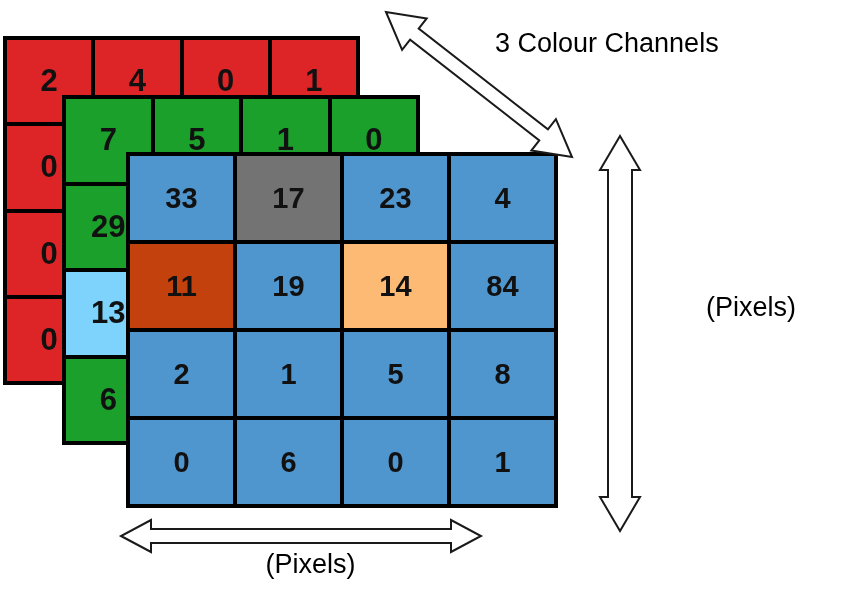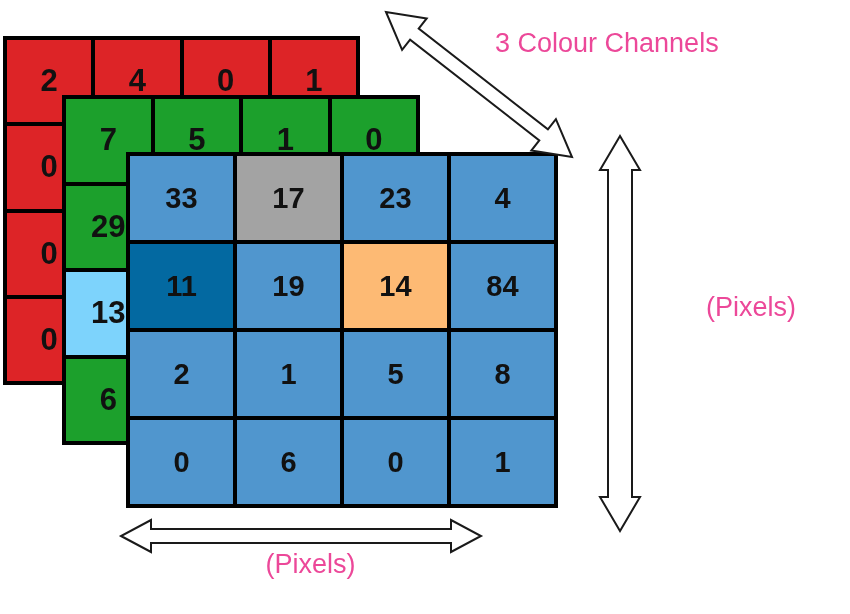--- a/index.html
+++ b/index.html
@@ -42,21 +42,21 @@
     width:850px; height:614px;
     z-index:5;
     pointer-events:none;
   }
   #arrow-layer polygon {
     fill:#ffffff;
     stroke-width:2;
   }
   .label {
     position:absolute;
-    color:#ec4899;
+    color:#000000;
     z-index:6;
   }
   #channels-label {
     left:495px; top:28px;
     width:260px;
     font-size:27px;
     white-space:nowrap;
   }
   #height-label {
     left:652px; top:291px;
@@ -110,24 +110,24 @@
       <div class="cell" style="background: rgb(28, 160, 44);"></div>
       <div class="cell" style="background: rgb(28, 160, 44);"></div>
       <div class="cell" style="background: rgb(28, 160, 44);"></div>
       <div class="cell" style="background: rgb(28, 160, 44);">6</div>
       <div class="cell" style="background: rgb(28, 160, 44);"></div>
       <div class="cell" style="background: rgb(28, 160, 44);"></div>
       <div class="cell" style="background: rgb(28, 160, 44);"></div>
     </div>
   <div id="blue-grid" class="grid">
       <div class="cell" style="background: rgb(80, 150, 206);">33</div>
-      <div class="cell" style="background: #a3a3a3;">17</div>
+      <div class="cell" style="background: #737373;">17</div>
       <div class="cell" style="background: rgb(80, 150, 206);">23</div>
       <div class="cell" style="background: rgb(80, 150, 206);">4</div>
-      <div class="cell" style="background: #0369a1;">11</div>
+      <div class="cell" style="background: #c2410c;">11</div>
       <div class="cell" style="background: rgb(80, 150, 206);">19</div>
       <div class="cell" style="background: #fdba74;">14</div>
       <div class="cell" style="background: rgb(80, 150, 206);">84</div>
       <div class="cell" style="background: rgb(80, 150, 206);">2</div>
       <div class="cell" style="background: rgb(80, 150, 206);">1</div>
       <div class="cell" style="background: rgb(80, 150, 206);">5</div>
       <div class="cell" style="background: rgb(80, 150, 206);">8</div>
       <div class="cell" style="background: rgb(80, 150, 206);">0</div>
       <div class="cell" style="background: rgb(80, 150, 206);">6</div>
       <div class="cell" style="background: rgb(80, 150, 206);">0</div>

